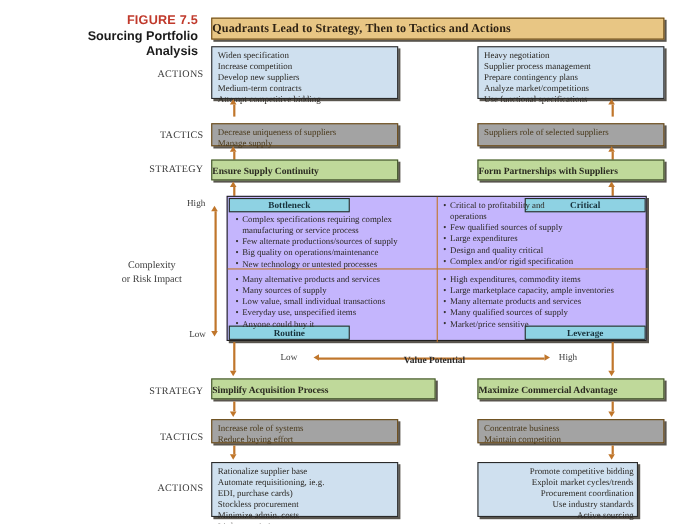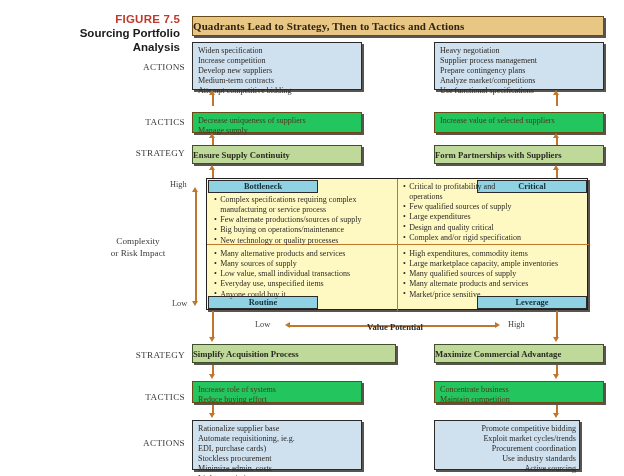--- a/index.html
+++ b/index.html
@@ -13,37 +13,37 @@
   
   #caption{position:absolute;left:14px;top:12px;width:166px;text-align:right;
            font-family:"Liberation Sans", sans-serif;line-height:1.22;}
   #caption .fignum{color:#c0392b;font-weight:bold;font-size:11.5px;letter-spacing:.2px;}
   #caption .figttl{color:#1a1a1a;font-weight:bold;font-size:11.5px;}
 
   
   .box{position:absolute;box-sizing:border-box;border:1.4px solid #3a3226;
        box-shadow:2px 2px 0 rgba(25,20,10,.72);}
   .box.blue{background:#cfe0ef;border-color:#2a2a2a;}
-  .box.gold{background:#22c55e;border-color:#6b4a16;}
+  .box.gold{background:#a3a3a3;border-color:#6b4a16;}
   .box.green{background:#bfd99a;border-color:#40502a;}
   .box.title{background:#e8c684;border-color:#6b4a16;}
 
   .boxtext{position:absolute;left:5px;top:3px;right:3px;
            font-size:8.1px;line-height:1.235;color:#2d2a26;white-space:pre-line;}
   .gold .boxtext{color:#4a3a1c;}
   .centertext{position:absolute;left:0;right:0;top:50%;transform:translateY(-50%);
               text-align:left;font-weight:bold;font-size:8.7px;color:#2a2a20;}
   .title .centertext{font-size:11px;letter-spacing:.1px;color:#2f2314;}
 
   
   .rowlabel{position:absolute;text-align:right;font-size:9.2px;color:#3c3c3c;
             font-family:"Liberation Serif", serif;letter-spacing:.3px;}
 
   
-  #matrix{position:absolute;box-sizing:border-box;background:#fef9c3;
+  #matrix{position:absolute;box-sizing:border-box;background:#c4b5fd;
           border:1.7px solid #22211f;box-shadow:2px 2px 0 rgba(25,20,10,.72);}
   .mdiv{position:absolute;background:#c0762b;}
   .quadlabel{position:absolute;box-sizing:border-box;background:#8ed2e3;
              border:1.2px solid #2a2a2a;text-align:center;font-weight:bold;
              font-size:8.4px;color:#16303a;line-height:12px;}
   .bullets{position:absolute;font-size:8.0px;line-height:1.27;color:#2d2a26;}
   .bullets div{position:relative;padding-left:6.2px;}
   .bullets div:before{content:"\2022";position:absolute;left:0;top:-0.2px;font-size:8px;}
   .bullets div.cont:before{content:"";}
   .bullets div.cont{padding-left:6.2px;}
@@ -105,21 +105,21 @@
     <div class="boxtext">Heavy negotiation
 Supplier process management
 Prepare contingency plans
 Analyze market/competitions
 Use functional specifications</div>
   </div>
   <div class="arrowline" style="left:556px;top:95px;width:2px;height:11px;"></div>
   <div class="arrowhead ah-up" style="left:553.4px;top:90px;"></div>
 
   <div class="box gold" style="left:434px;top:112px;width:170px;height:21px;">
-    <div class="boxtext">Increase value of selected suppliers</div>
+    <div class="boxtext">Suppliers role of selected suppliers</div>
   </div>
   <div class="arrowline" style="left:556px;top:138px;width:2px;height:9px;"></div>
   <div class="arrowhead ah-up" style="left:553.4px;top:133px;"></div>
 
   <div class="box green" style="left:434px;top:145px;width:170px;height:19px;">
     <div class="centertext">Form Partnerships with Suppliers</div>
   </div>
   <div class="arrowline" style="left:556px;top:170px;width:2px;height:10px;"></div>
   <div class="arrowhead ah-up" style="left:553.4px;top:165px;"></div>
 
@@ -139,22 +139,22 @@
 
     <div class="quadlabel" style="left:1px;top:1px;width:110px;height:13px;">Bottleneck</div>
     <div class="quadlabel" style="left:270px;top:1px;width:110px;height:13px;">Critical</div>
     <div class="quadlabel" style="left:1px;top:117px;width:110px;height:13px;">Routine</div>
     <div class="quadlabel" style="left:270px;top:117px;width:110px;height:13px;">Leverage</div>
 
     <div class="bullets" style="left:7px;top:16px;width:180px;">
       <div>Complex specifications requiring complex</div>
       <div class="cont">manufacturing or service process</div>
       <div>Few alternate productions/sources of supply</div>
-      <div>Big buying on operations/maintenance</div>
-      <div>New technology or quality processes</div>
+      <div>Big quality on operations/maintenance</div>
+      <div>New technology or untested processes</div>
     </div>
 
     <div class="bullets" style="left:196px;top:3px;width:180px;">
       <div>Critical to profitability and</div>
       <div class="cont">operations</div>
       <div>Few qualified sources of supply</div>
       <div>Large expenditures</div>
       <div>Design and quality critical</div>
       <div>Complex and/or rigid specification</div>
     </div>
@@ -163,22 +163,22 @@
       <div>Many alternative products and services</div>
       <div>Many sources of supply</div>
       <div>Low value, small individual transactions</div>
       <div>Everyday use, unspecified items</div>
       <div>Anyone could buy it</div>
     </div>
 
     <div class="bullets" style="left:196px;top:70px;width:186px;">
       <div>High expenditures, commodity items</div>
       <div>Large marketplace capacity, ample inventories</div>
+      <div>Many alternate products and services</div>
       <div>Many qualified sources of supply</div>
-      <div>Many alternate products and services</div>
       <div>Market/price sensitive</div>
     </div>
   </div>
 
   <div class="axlabel" style="left:255px;top:320px;">Low</div>
   <div class="axlabel" style="left:508px;top:320px;">High</div>
   <div class="arrowline" style="left:290px;top:325px;width:205px;height:2px;"></div>
   <div class="arrowhead ah-left" style="left:285px;top:322.4px;"></div>
   <div class="arrowhead ah-right" style="left:495px;top:322.4px;"></div>
   <div class="axtitle bold" style="left:330px;top:322px;width:130px;">Value Potential</div>

